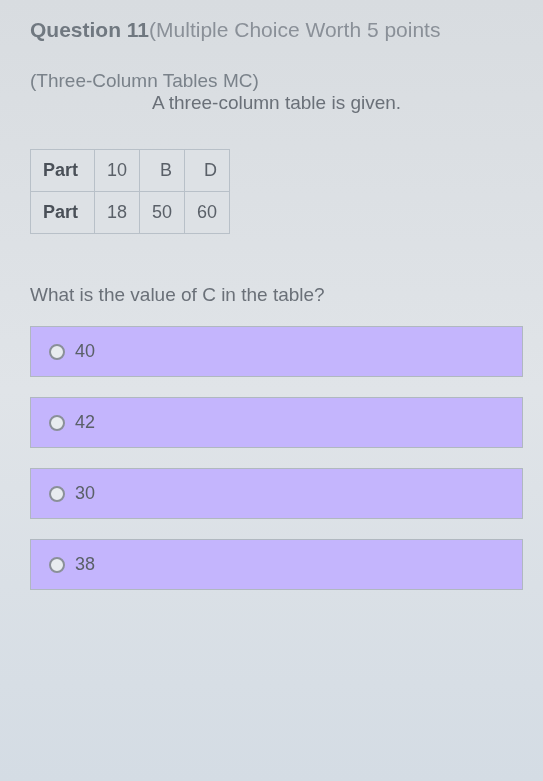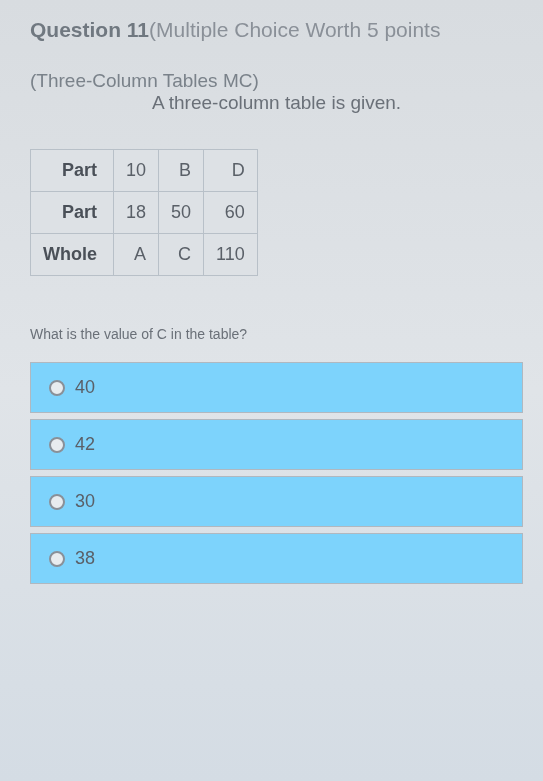--- a/index.html
+++ b/index.html
@@ -47,29 +47,29 @@
       color: #5a6068;
       text-align: right;
       min-width: 42px;
     }
     .data-table td.row-label {
       font-weight: bold;
       color: #4a5058;
       padding-right: 16px;
     }
     .question-text {
-      font-size: 14px;
+      font-size: 19px;
       color: #6a7078;
       margin-bottom: 20px;
     }
     .option-row {
       border: 1px solid #b0b8c0;
-      background: #7dd3fc;
+      background: #c4b5fd;
       padding: 14px 18px;
-      margin-bottom: 6px;
+      margin-bottom: 20px;
       display: flex;
       align-items: center;
       cursor: pointer;
     }
     .radio-circle {
       width: 16px;
       height: 16px;
       border: 2px solid #8a9098;
       border-radius: 50%;
       margin-right: 10px;
@@ -100,26 +100,20 @@
     <td>10</td>
     <td>B</td>
     <td>D</td>
   </tr>
   <tr>
     <td class="row-label">Part</td>
     <td>18</td>
     <td>50</td>
     <td>60</td>
   </tr>
-  <tr>
-    <td class="row-label">Whole</td>
-    <td>A</td>
-    <td>C</td>
-    <td>110</td>
-  </tr>
 </tbody>
   </table>
 
 <div class="question-text">What is the value of C in the table?</div>
 
 <div class="option-row">
   <span class="radio-circle"></span>
   <span class="option-label">40</span>
 </div>
 

